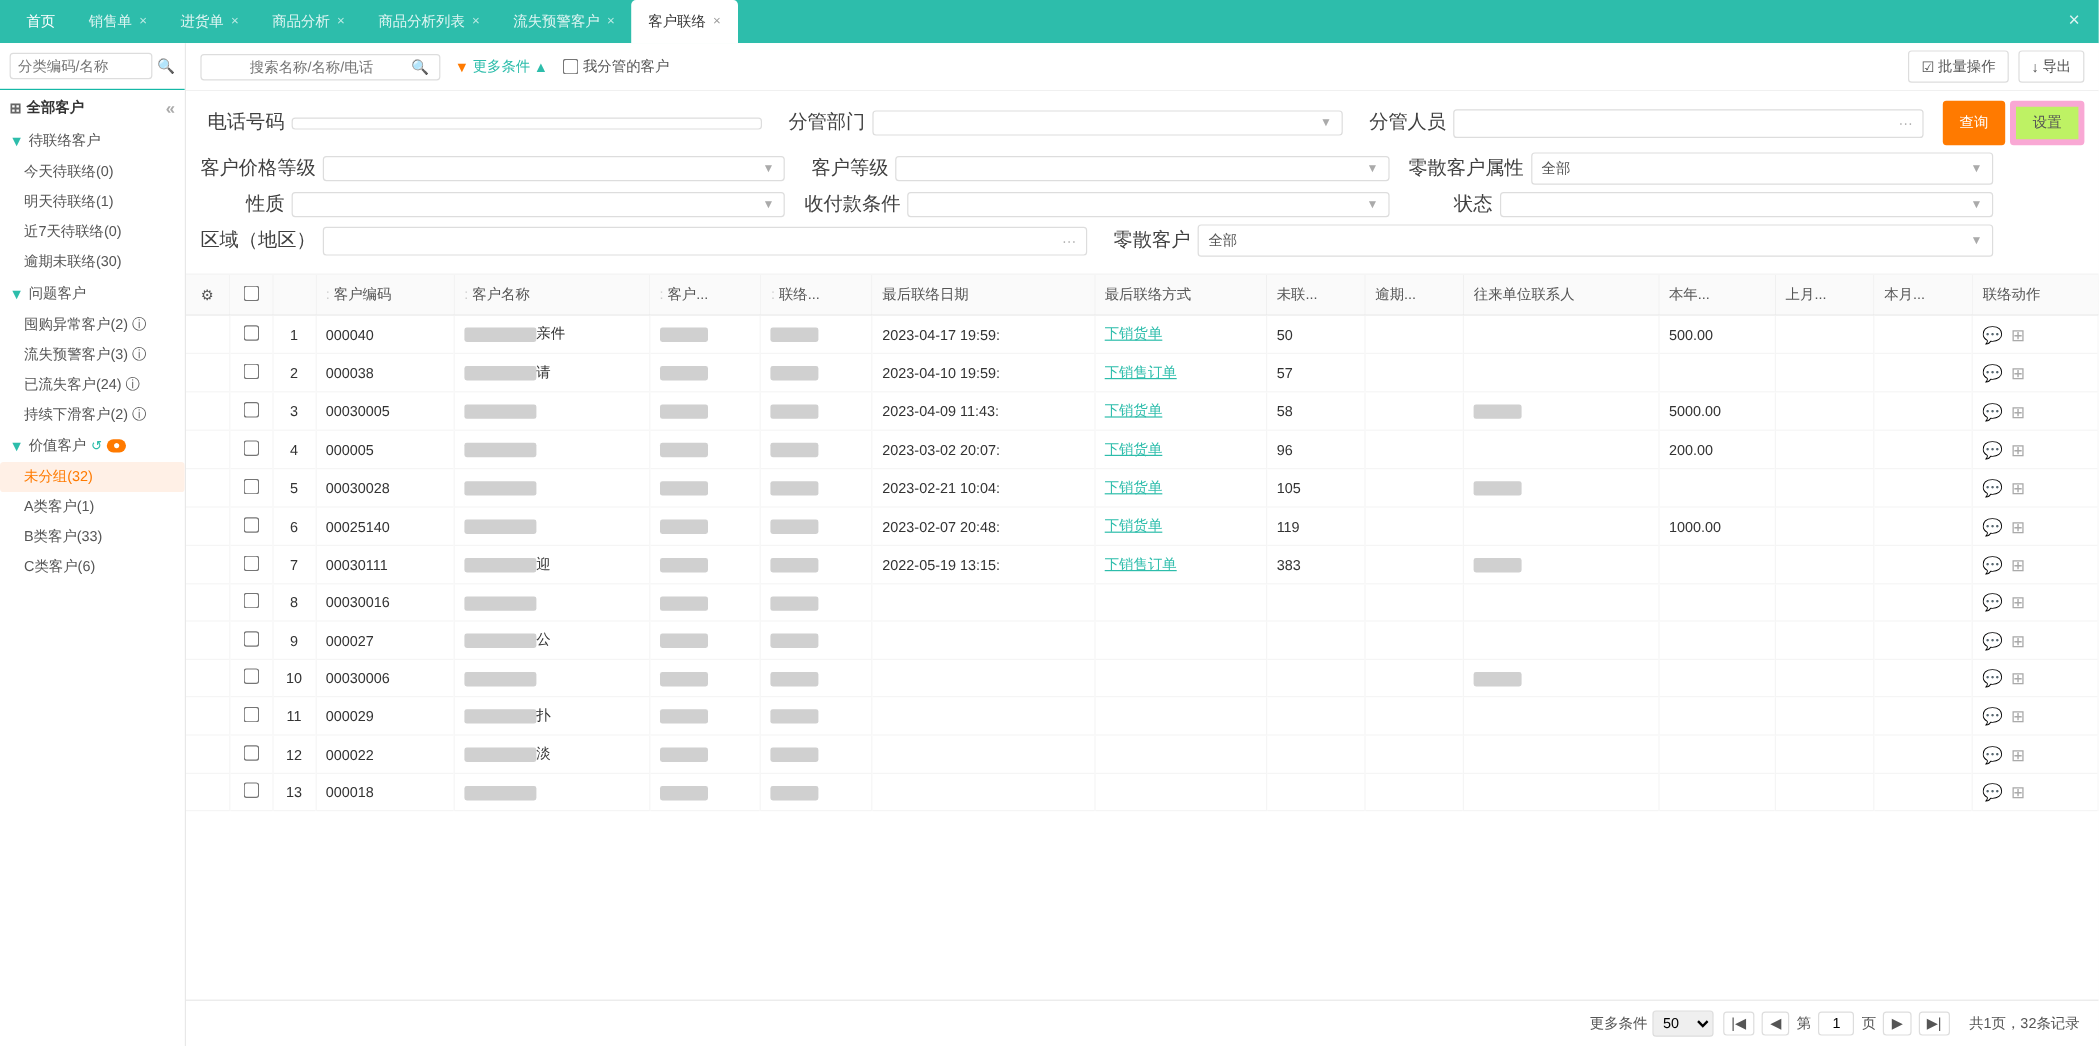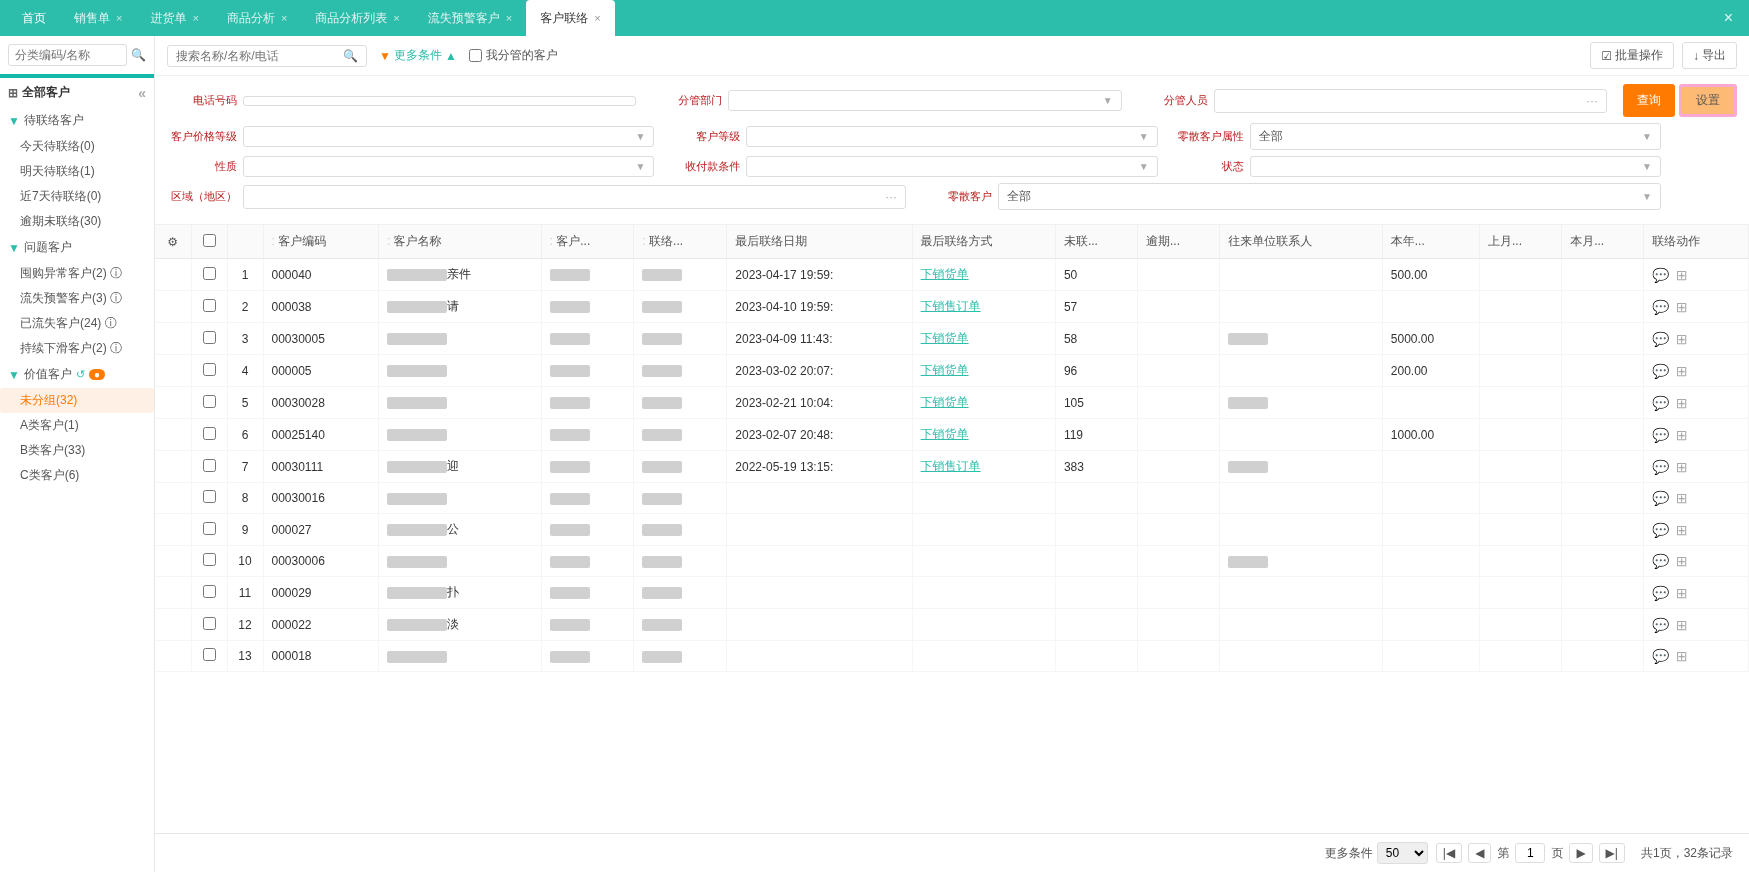--- a/index.html
+++ b/index.html
@@ -66,21 +66,21 @@
       background: #fff;
       border-right: 1px solid #e8e8e8;
       display: flex;
       flex-direction: column;
       overflow-y: auto;
     }
     .sidebar-search {
       display: flex;
       align-items: center;
       padding: 8px;
-      border-bottom: 4px solid #14b8a6;
+      border-bottom: 1px solid #14b8a6;
     }
     .sidebar-search input {
       border: 1px solid #ddd;
       border-radius: 3px;
       padding: 3px 6px;
       font-size: 12px;
       width: 100%;
       outline: none;
     }
     .sidebar-search .search-icon {
@@ -151,20 +151,21 @@
       border: 1px solid #ddd;
       border-radius: 3px;
       padding: 3px 8px;
       width: 200px;
     }
     .filter-search input {
       border: none;
       outline: none;
       font-size: 12px;
       width: 100%;
+      text-align: center;
     }
     .filter-more {
       display: flex;
       align-items: center;
       color: #2dbdab;
       cursor: pointer;
       font-size: 12px;
       gap: 3px;
     }
     .filter-my-customers {
@@ -218,22 +219,22 @@
     }
     .filter-field {
       display: flex;
       align-items: center;
       flex: 1;
       gap: 6px;
     }
     .filter-field label {
       min-width: 70px;
       text-align: right;
-      color: #b91c1c;
-      font-size: 11px;
+      color: #404040;
+      font-size: 16px;
       white-space: nowrap;
     }
     .filter-field .field-input {
       flex: 1;
       border: 1px solid #ddd;
       border-radius: 3px;
       padding: 4px 8px;
       font-size: 12px;
       display: flex;
       align-items: center;
@@ -252,23 +253,23 @@
     .btn-query {
       background: #ff7a00;
       color: #fff;
       border: none;
       border-radius: 3px;
       padding: 5px 14px;
       cursor: pointer;
       font-size: 12px;
     }
     .btn-reset {
-      background: #fdba74;
-      color: #555;
-      border: 3px solid #f9a8d4;
+      background: #bef264;
+      color: #555;
+      border: 5px solid #f9a8d4;
       border-radius: 3px;
       padding: 5px 14px;
       cursor: pointer;
       font-size: 12px;
     }
 
     
     .table-container {
       flex: 1;
       overflow: auto;

